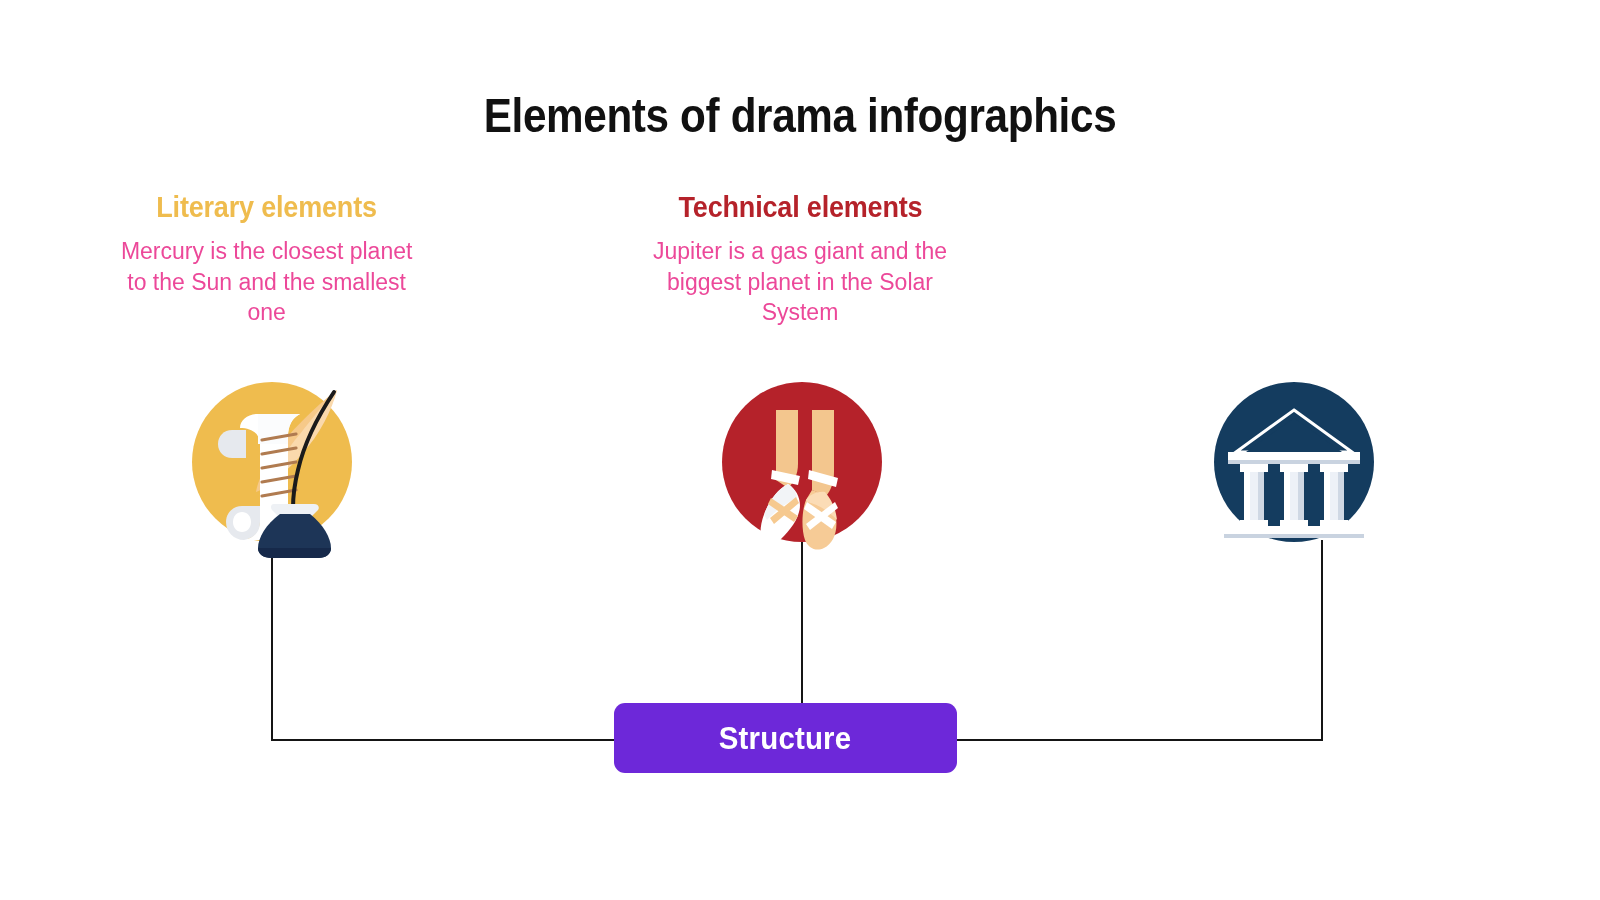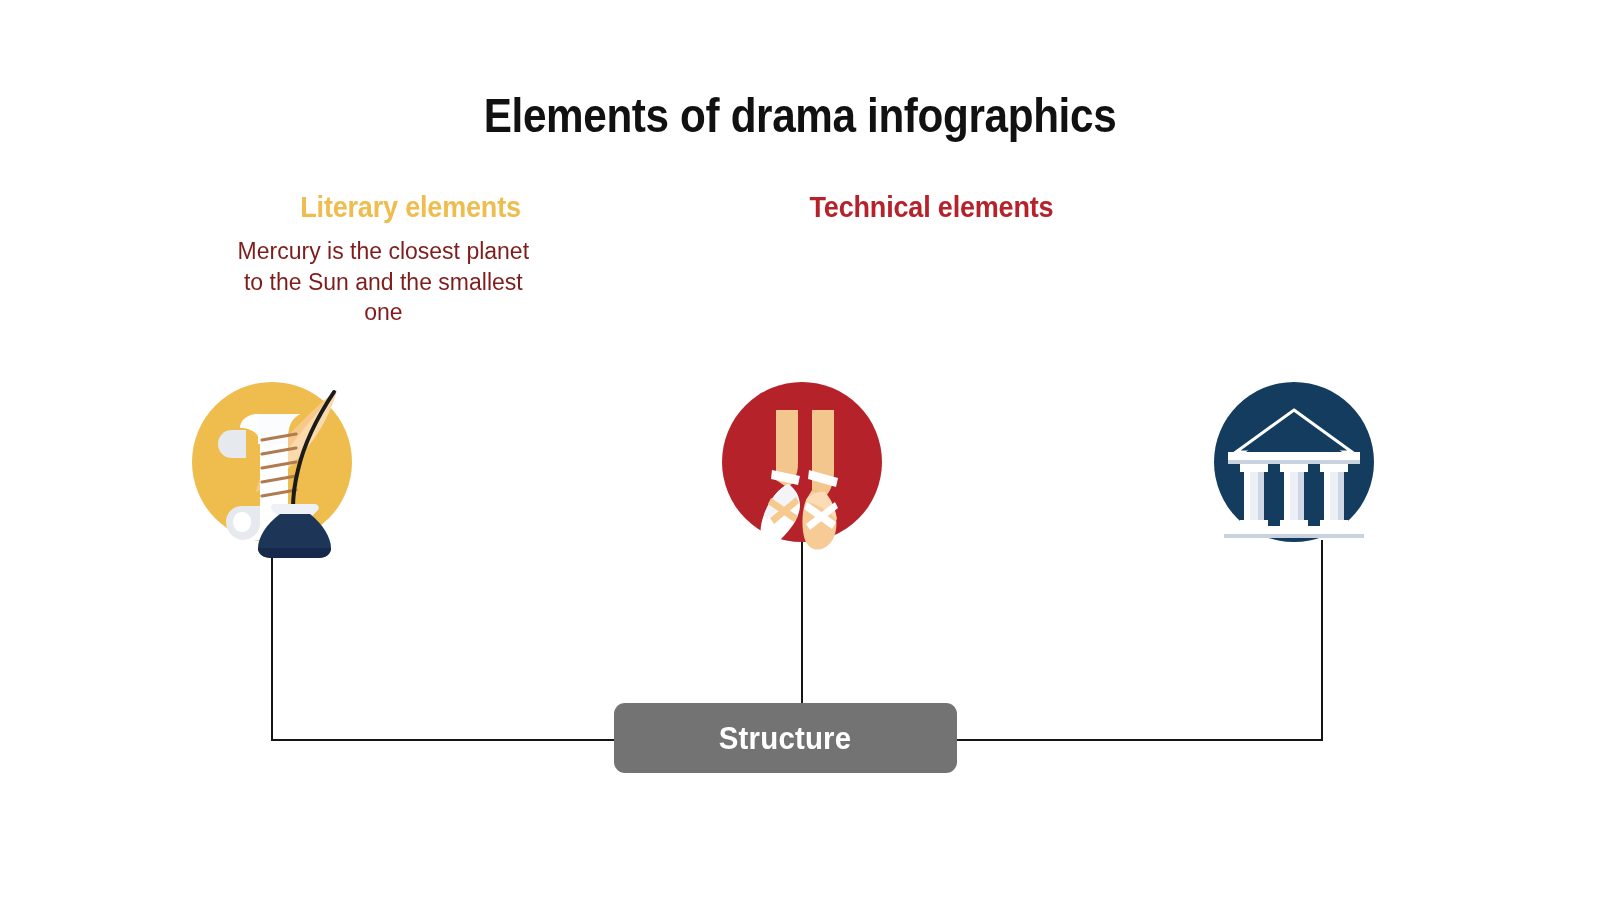--- a/index.html
+++ b/index.html
@@ -45,39 +45,39 @@
     top: 190px;
     left: 0;
     width: 1600px;
     height: 160px;
     display: flex;
   }
   .column {
     width: 533.33px;
     display: flex;
     flex-direction: column;
-    align-items: flex-end;
+    align-items: center;
   }
   .col-heading {
     font-family: "Liberation Sans Narrow", "Liberation Sans", sans-serif;
     font-weight: 700;
     font-size: 30px;
     line-height: 34px;
     letter-spacing: -0.2px;
     transform: scaleX(0.9);
     transform-origin: center center;
     white-space: nowrap;
     margin: 0 0 12px 0;
   }
   .col-body {
     font-family: "Liberation Sans", sans-serif;
     font-weight: 400;
     font-size: 23px;
     line-height: 30.5px;
-    color: #7f1d1d;
+    color: #ec4899;
     text-align: center;
     width: 300px;
     margin: 0;
   }
 
   
   .icon-node {
     position: absolute;
     width: 160px;
     height: 160px;
@@ -142,20 +142,21 @@
 
   <div class="columns">
 
     <div class="column">
       <div class="col-heading" style="color: rgb(239, 188, 78);">Literary elements</div>
       <div class="col-body">Mercury is the closest planet to the Sun and the smallest one</div>
     </div>
 
     <div class="column">
       <div class="col-heading" style="color: rgb(181, 34, 42);">Technical elements</div>
+      <div class="col-body">Jupiter is a gas giant and the biggest planet in the Solar System</div>
     </div>
 
 
   </div>
 
   <svg class="connectors" viewBox="0 0 1600 900" xmlns="http://www.w3.org/2000/svg">
     <g fill="none" stroke="#151515" stroke-width="2">
       <path d="M272 540 L272 740 L614 740"></path>
       <path d="M802 540 L802 706"></path>
       <path d="M1322 540 L1322 740 L957 740"></path>
@@ -264,17 +265,17 @@
         <rect x="140" y="120" width="6" height="50" fill="#FFFFFF"></rect>
         <rect x="154" y="120" width="6" height="50" fill="#CFD8E4"></rect>
         <rect x="136" y="168" width="28" height="8" fill="#FFFFFF"></rect>
       </g>
 
       <rect x="40" y="174" width="140" height="10" fill="#FFFFFF"></rect>
       <rect x="40" y="182" width="140" height="4" fill="#C9D3E0"></rect>
     </svg>
   </div>
 
-  <div class="structure-btn" style="background:#737373">
+  <div class="structure-btn" style="background:#6d28d9">
     <span class="structure-label" style="color: rgb(255, 255, 255);">Structure</span>
   </div>
 
 </div>
 
 </body></html>

